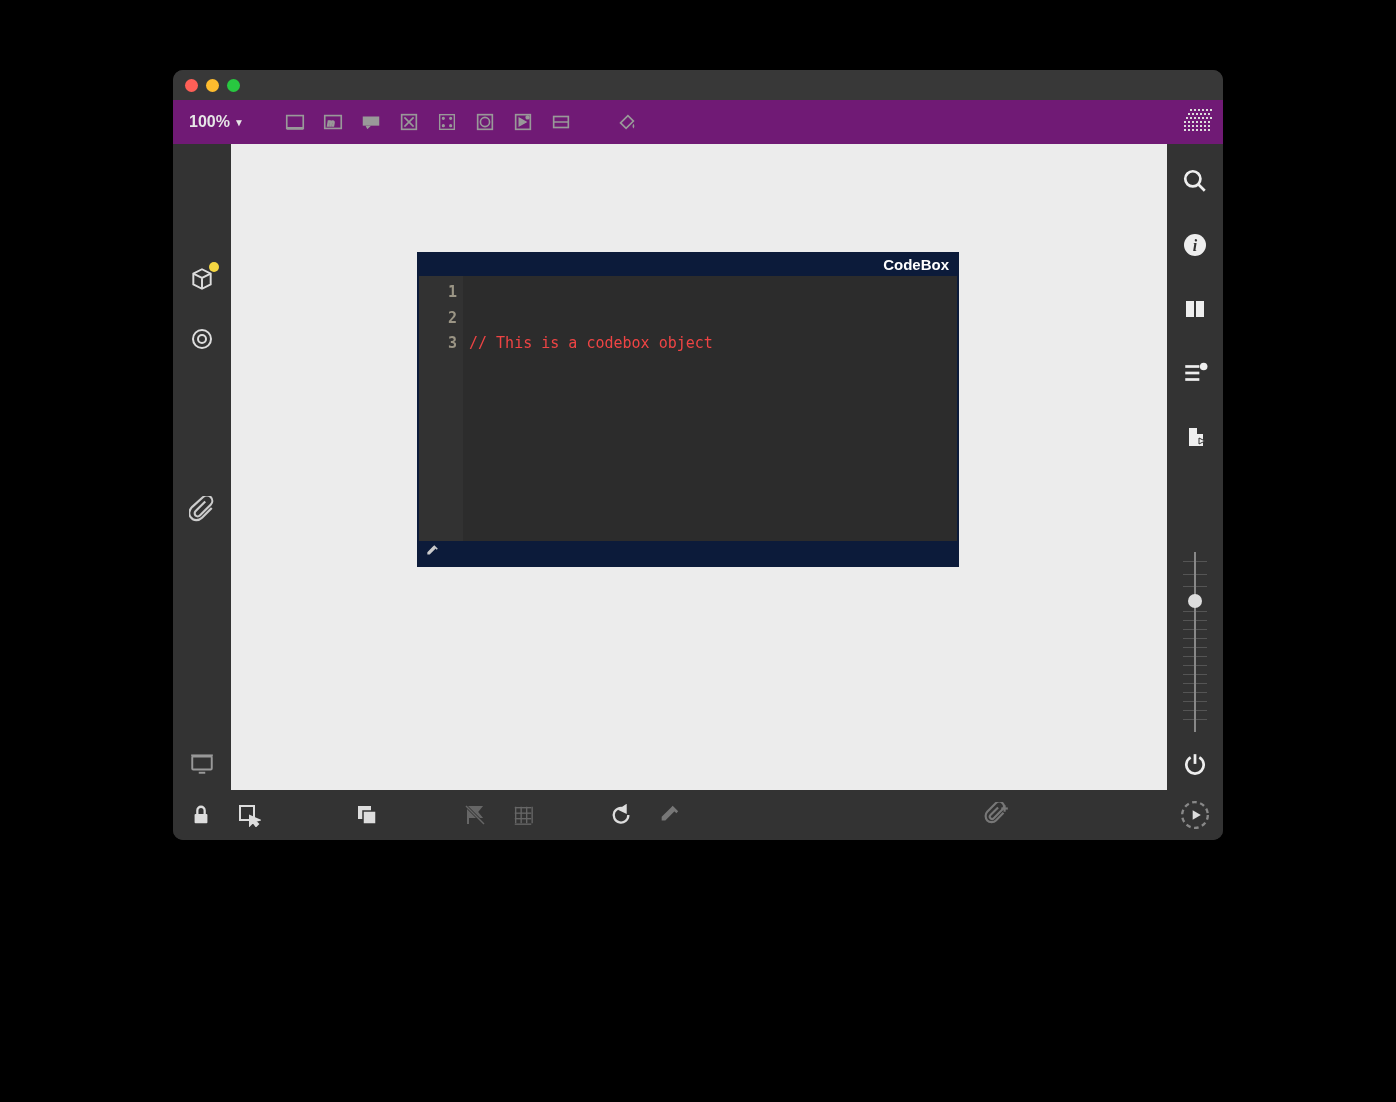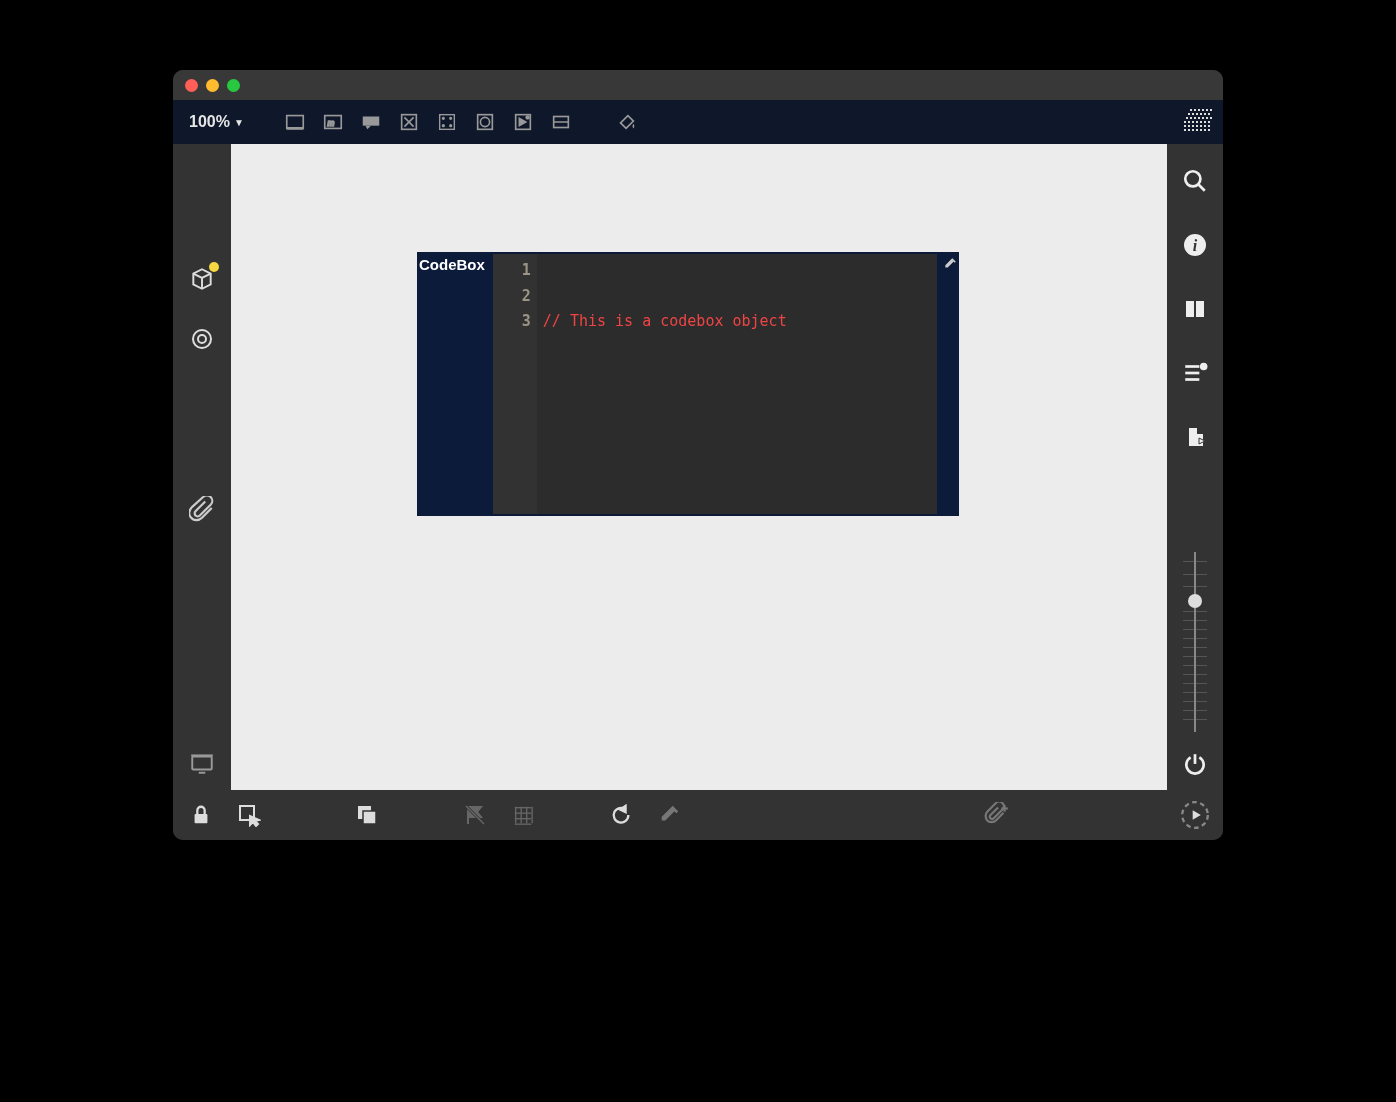--- a/index.html
+++ b/index.html
@@ -43,21 +43,21 @@
   position: absolute;
   left: 0; right: 0;
   text-align: center;
   color: #ccc;
   font-size: 15px;
   font-weight: 600;
   pointer-events: none;
 }
 .top-toolbar {
   height: 44px;
-  background: #0f172a;
+  background: #701a75;
   display: flex;
   align-items: center;
   padding: 0 10px;
   gap: 8px;
 }
 .zoom-level {
   color: #e6e6e6;
   font-size: 16px;
   font-weight: 600;
   padding: 0 6px;
@@ -111,25 +111,25 @@
   top: 0px;
   right: 0px;
   bottom: 0px;
   background: #ececec;
 }
 .codebox {
   position: absolute;
   left: 186px;
   top: 108px;
   width: 542px;
-  height: 264px;
+  height: 315px;
   background: #0c1b3a;
   border: 2px solid #0c1b3a;
   display: flex;
-  flex-direction: row;
+  flex-direction: column;
 }
 .codebox-title {
   height: 22px;
   background: #0c1b3a;
   color: #fff;
   font-weight: 700;
   font-size: 15px;
   text-align: right;
   padding: 2px 8px 0 0;
 }

